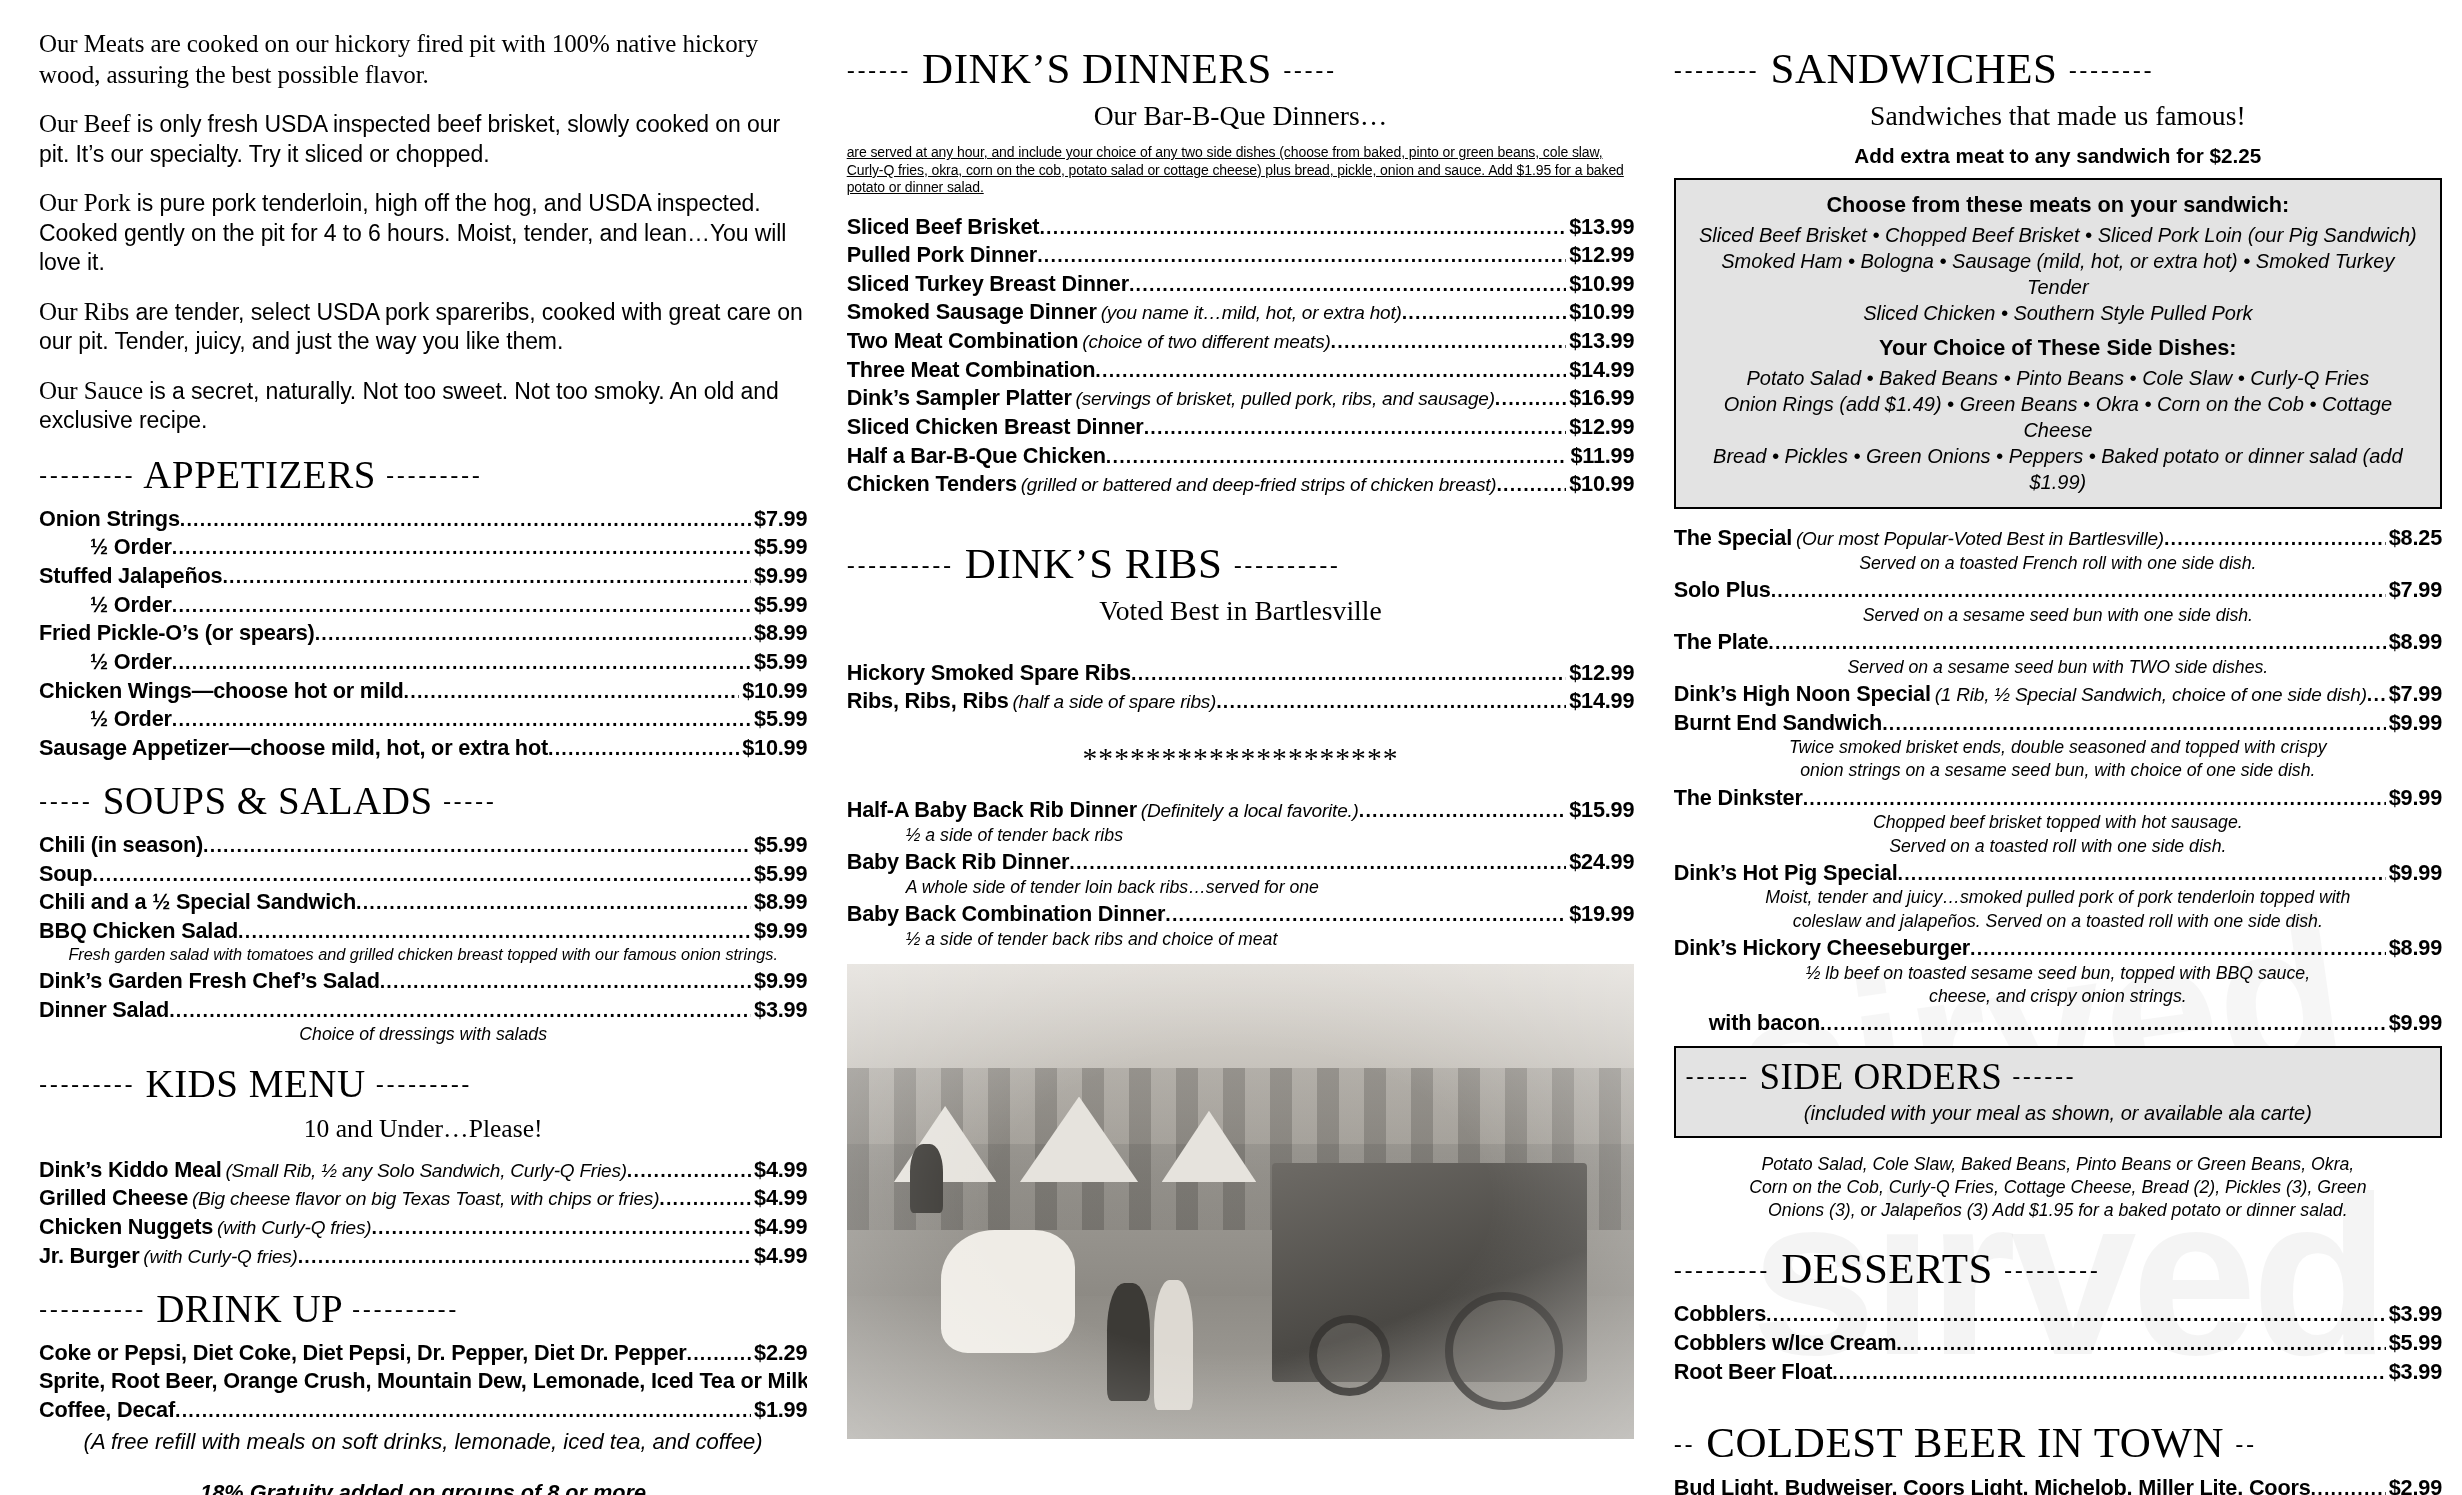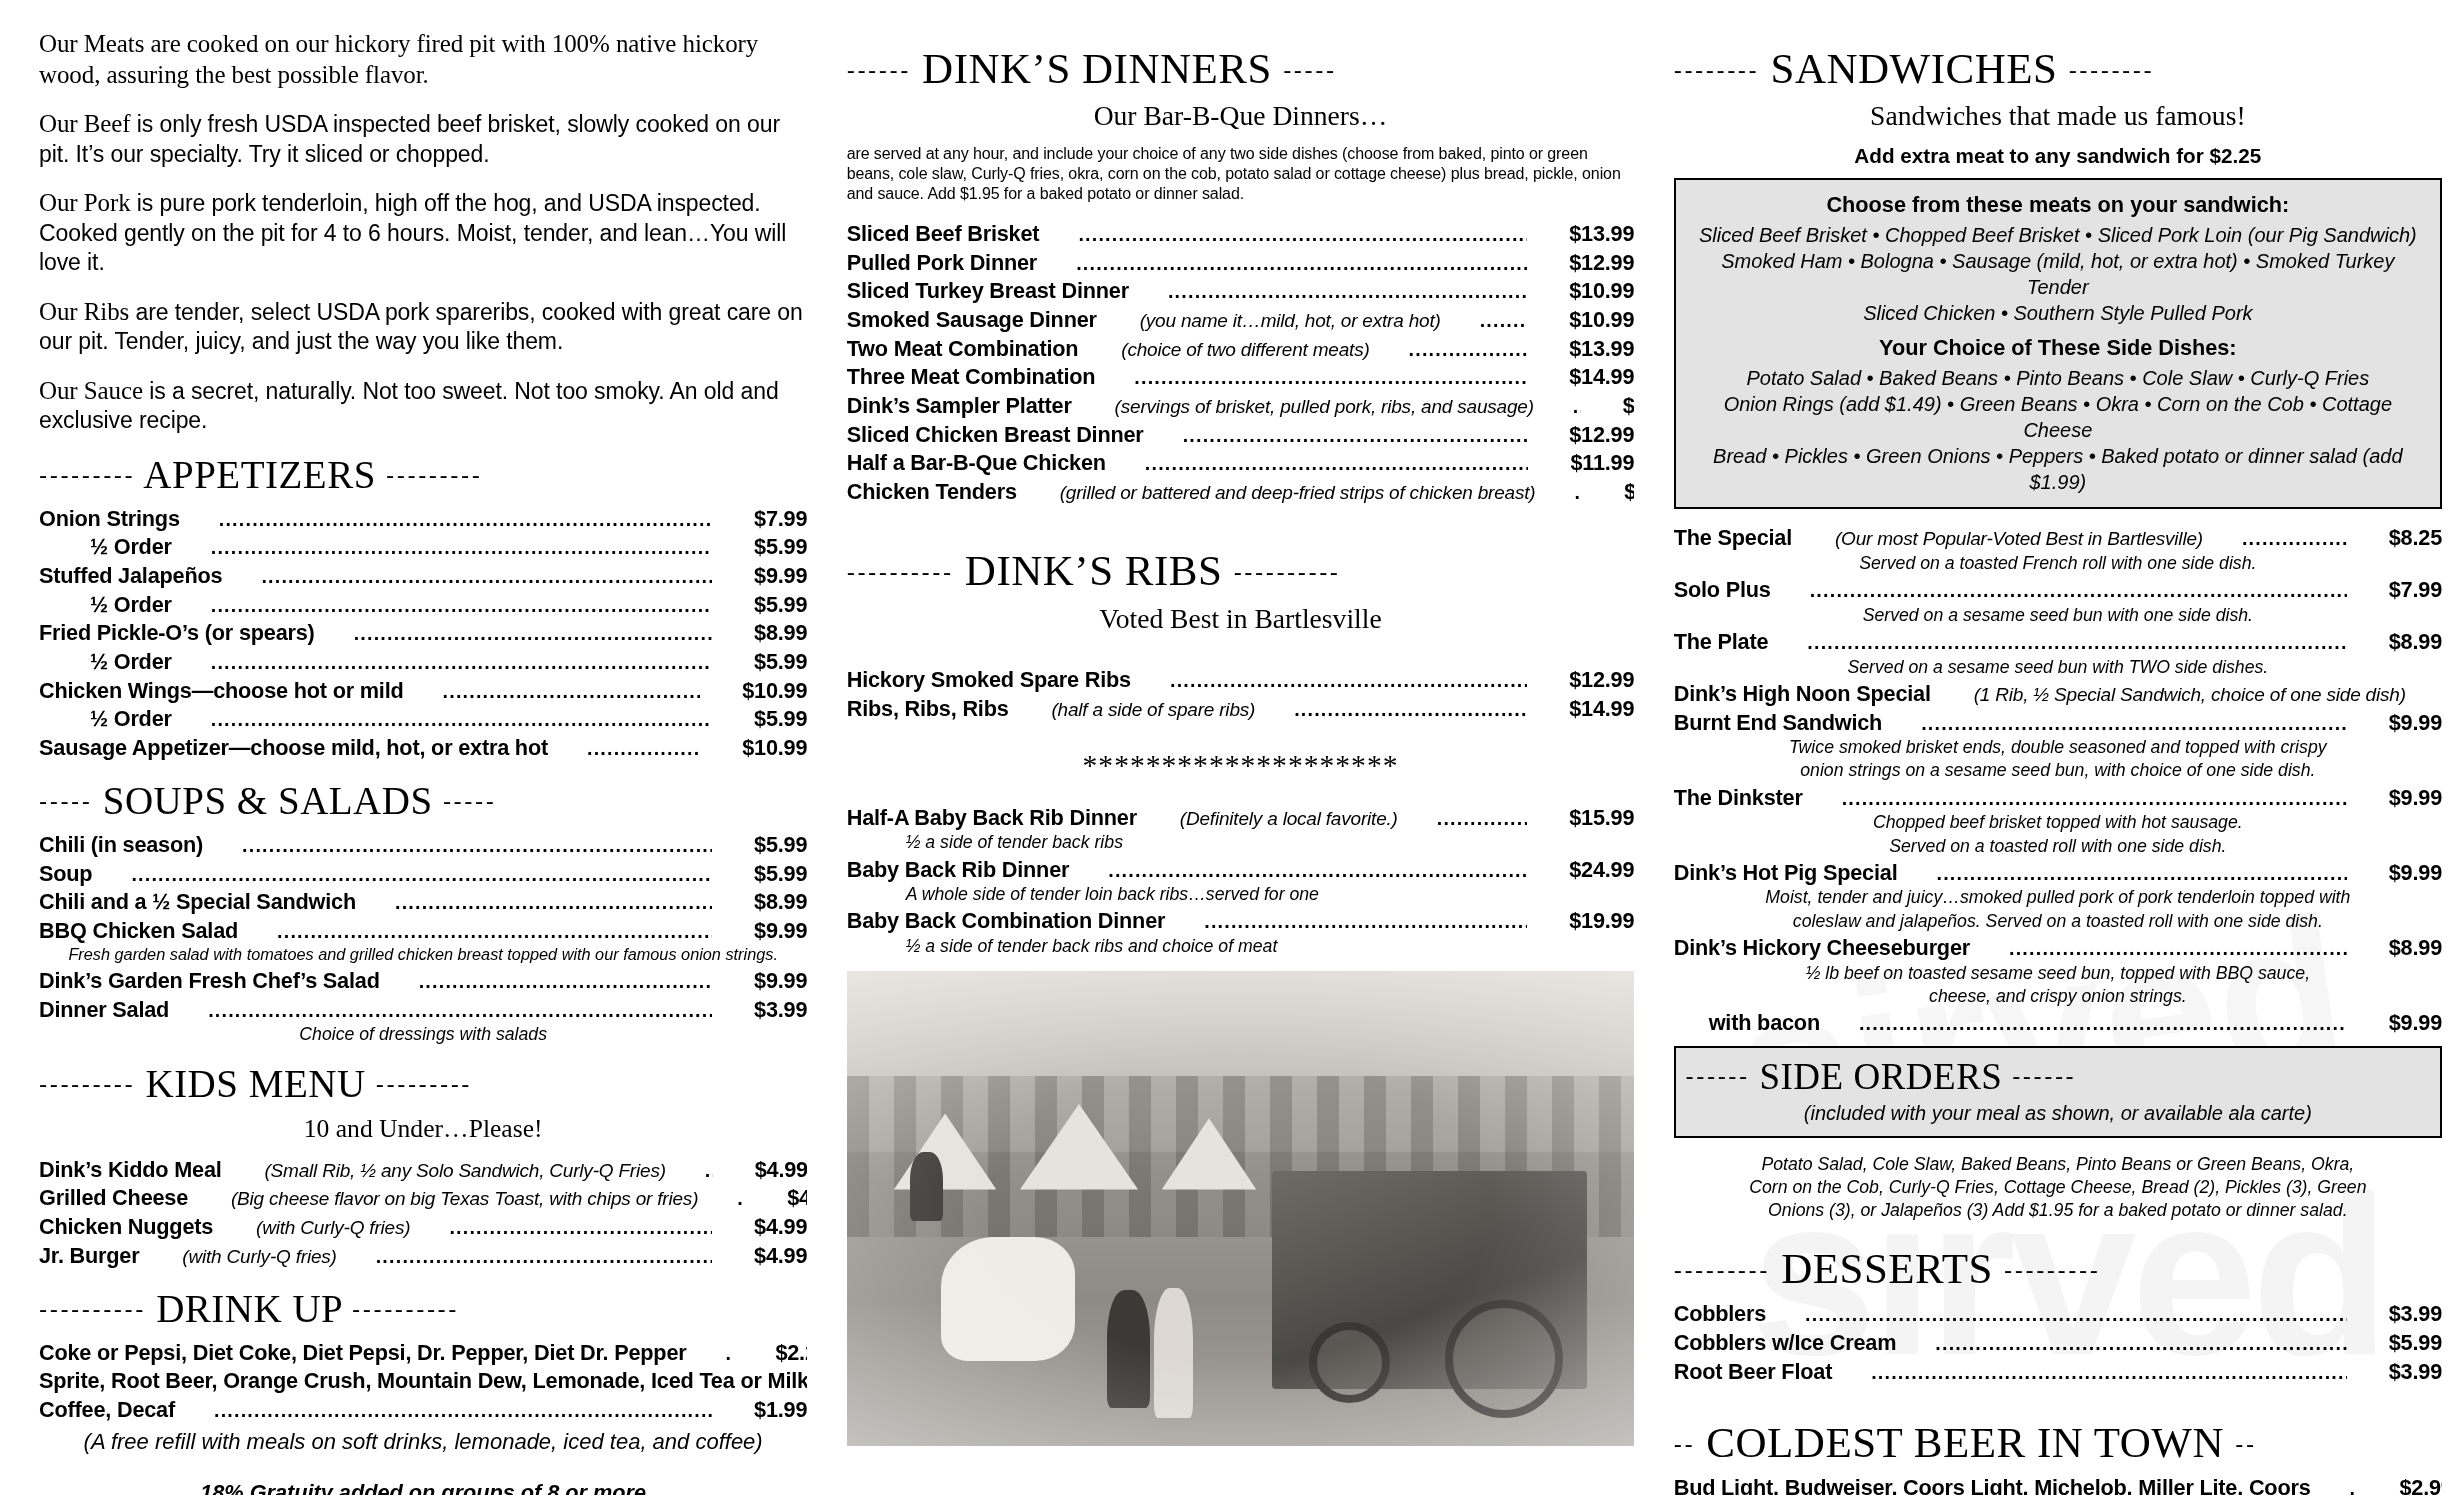--- a/index.html
+++ b/index.html
@@ -99,21 +99,20 @@
   .row {
     display: flex;
     align-items: baseline;
     font-size: 21.7px;
     font-weight: bold;
     line-height: 1.32;
     letter-spacing: -0.2px;
     margin: 0;
     white-space: nowrap;
     overflow: hidden;
-    gap: 39px;
   }
   .row .nm { flex: 0 0 auto; }
   .row .desc {
     font-weight: normal;
     font-style: italic;
     font-size: 19px;
     flex: 0 0 auto;
     padding-left: 3.9px;
   }
   .row .lead-dots {
@@ -133,24 +132,25 @@
     font-size: 17.7px;
     font-style: italic;
     line-height: 1.2;
     margin: 0 0 2px 0;
   }
   .subnote.center { text-align: center; }
   .subnote.tiny { font-size: 16.3px; }
   .subnote.ind { padding-left: 59px; }
 
   .para {
-    font-size: 16px;
+    font-size: 14px;
     line-height: 1.25;
     margin: 0 0 5.9px 0;
     letter-spacing: -0.1px;
+    text-decoration: underline;
   }
   .centerline {
     text-align: center;
     font-size: 20.7px;
     font-weight: bold;
     margin: 9.9px 0 9.9px 0;
   }
   .stars {
     text-align: center;
     font-size: 29.6px;

